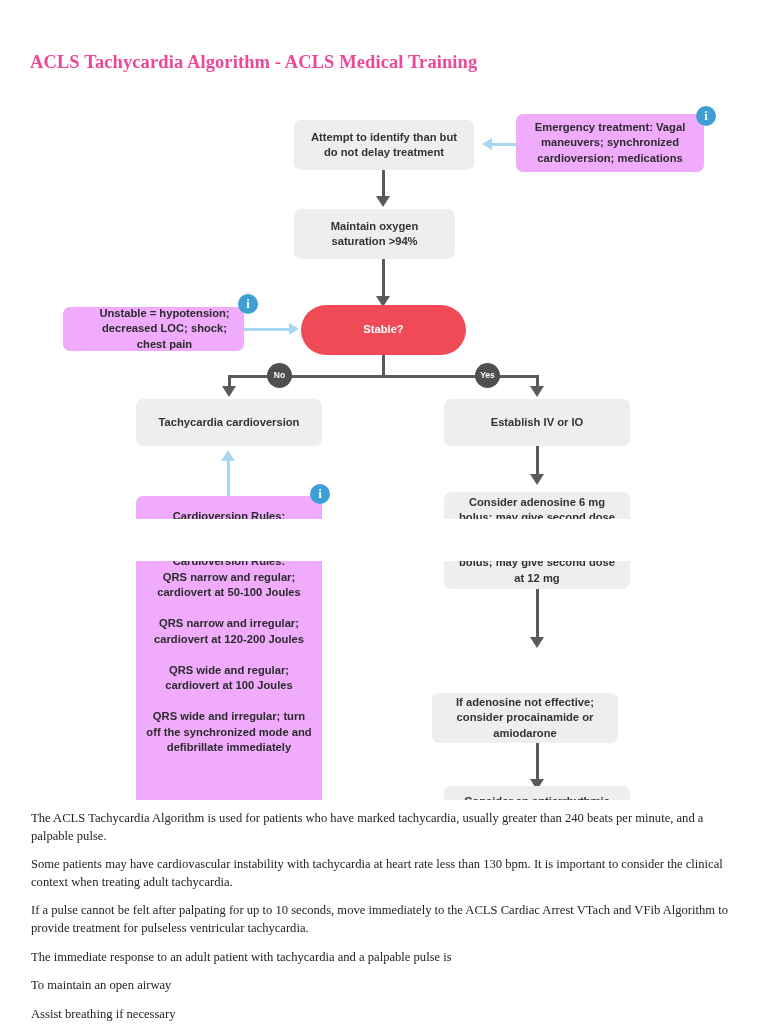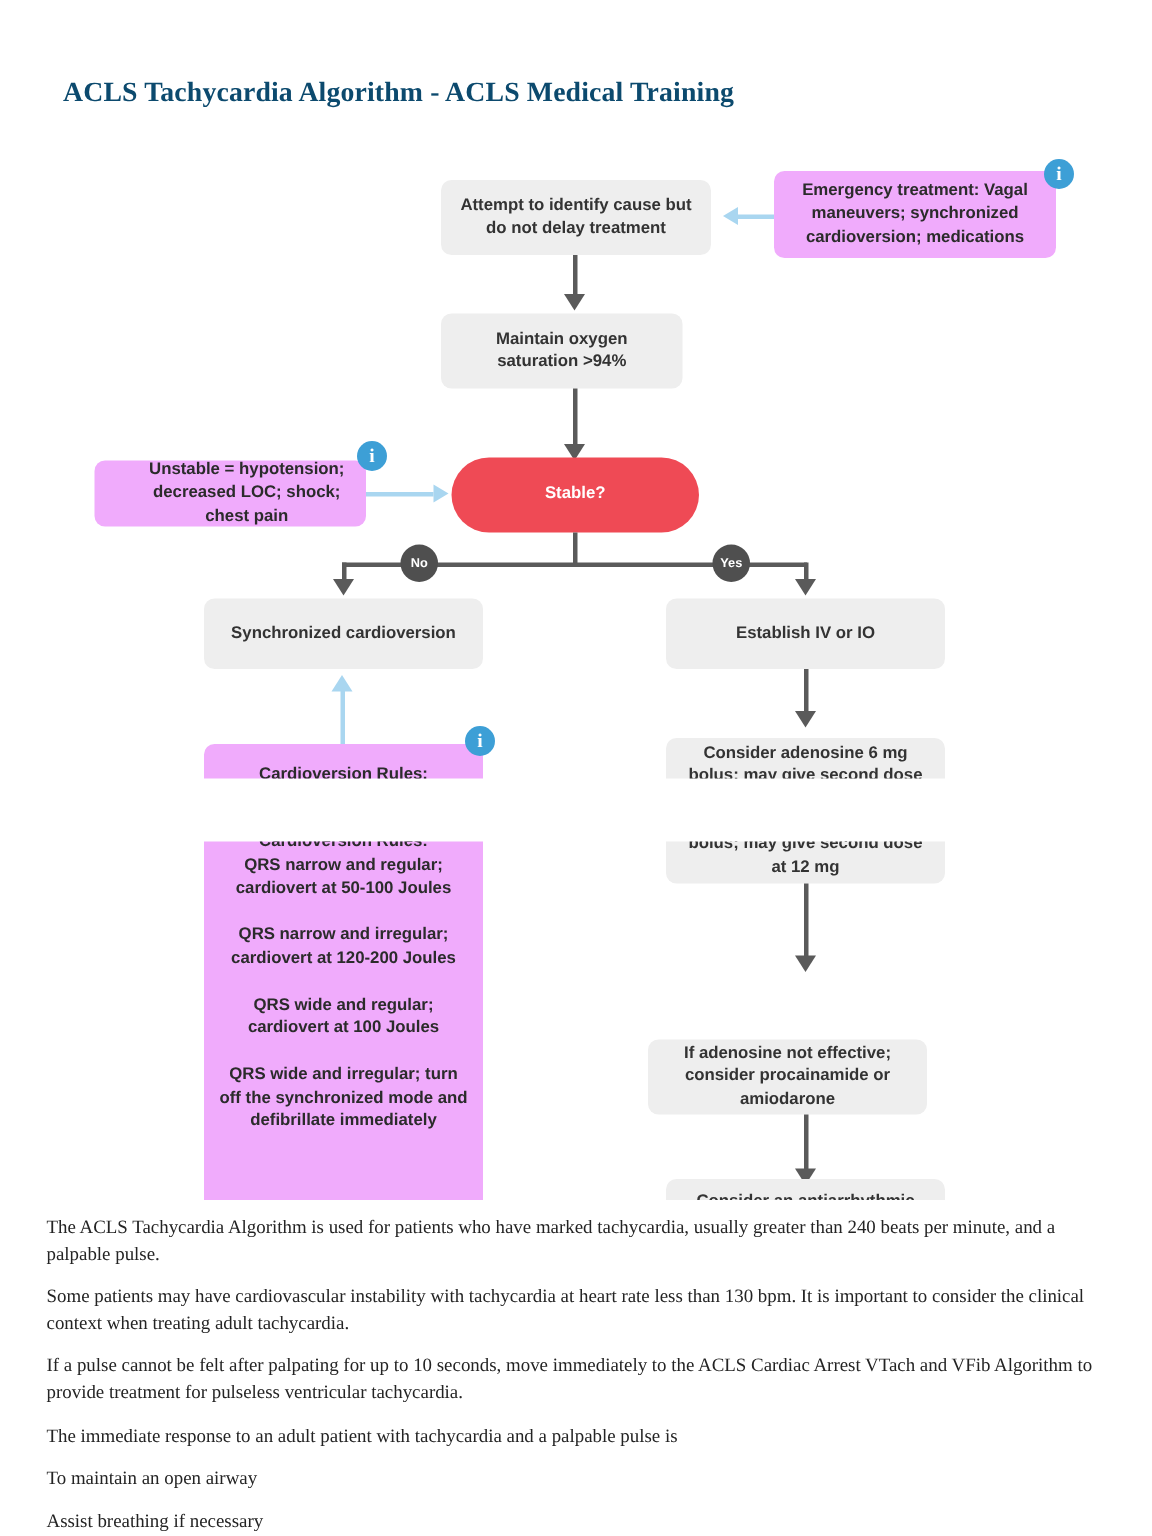--- a/index.html
+++ b/index.html
@@ -12,27 +12,27 @@
     height: 1024px;
     position: relative;
     overflow: hidden;
     font-family: "Liberation Serif", serif;
     color: #222222;
   }
 
   
   .page-title {
     position: absolute;
-    left: 42px;
+    left: 30px;
     top: 52px;
     font-family: "Liberation Serif", serif;
     font-weight: bold;
     font-size: 18.5px;
     letter-spacing: 0.1px;
-    color: #0c4a6e;
+    color: #ec4899;
     white-space: nowrap;
   }
 
   
   .flow {
     position: absolute;
     left: 0;
     top: 0;
     width: 768px;
     height: 800px;
@@ -168,21 +168,21 @@
 
       <div class="node blue" style="left:516px; top:114px; width:188px; height:58px;">
         <span class="txt">Emergency treatment: Vagal maneuvers; synchronized cardioversion; medications</span>
       </div>
       <div class="info-badge" style="left:696px; top:106px;">i</div>
 
       <div class="line h blue-l" style="left:492px; top:143px; width:24px;"></div>
       <div class="arrow-left" style="left:482px; top:138px;"></div>
 
       <div class="node gray" style="left:294px; top:120px; width:180px; height:50px;">
-        <span class="txt">Attempt to identify cause but do not delay treatment</span>
+        <span class="txt">Attempt to identify than but do not delay treatment</span>
       </div>
 
       <div class="line v" style="left:382px; top:170px; height:32px;"></div>
       <div class="arrow-down" style="left:376px; top:196px;"></div>
 
       <div class="node gray" style="left:294px; top:209px; width:161px; height:50px;">
         <span class="txt">Maintain oxygen saturation &gt;94%</span>
       </div>
 
       <div class="line v" style="left:382px; top:259px; height:42px;"></div>
@@ -205,21 +205,21 @@
 
       <div class="line v" style="left:228px; top:375px; height:16px;"></div>
       <div class="arrow-down" style="left:222px; top:386px;"></div>
       <div class="chip" style="left:267px; top:363px;">No</div>
 
       <div class="line v" style="left:536px; top:375px; height:16px;"></div>
       <div class="arrow-down" style="left:530px; top:386px;"></div>
       <div class="chip" style="left:475px; top:363px;">Yes</div>
 
       <div class="node gray" style="left:136px; top:399px; width:186px; height:47px;">
-        <span class="txt">Synchronized cardioversion</span>
+        <span class="txt">Tachycardia cardioversion</span>
       </div>
 
       <div class="node gray" style="left:444px; top:399px; width:186px; height:47px;">
         <span class="txt">Establish IV or IO</span>
       </div>
 
       <div class="line v blue-l" style="left:227px; top:460px; height:36px;"></div>
       <div class="arrow-up" style="left:221px; top:450px;"></div>
 
       <div class="line v" style="left:536px; top:446px; height:34px;"></div>

